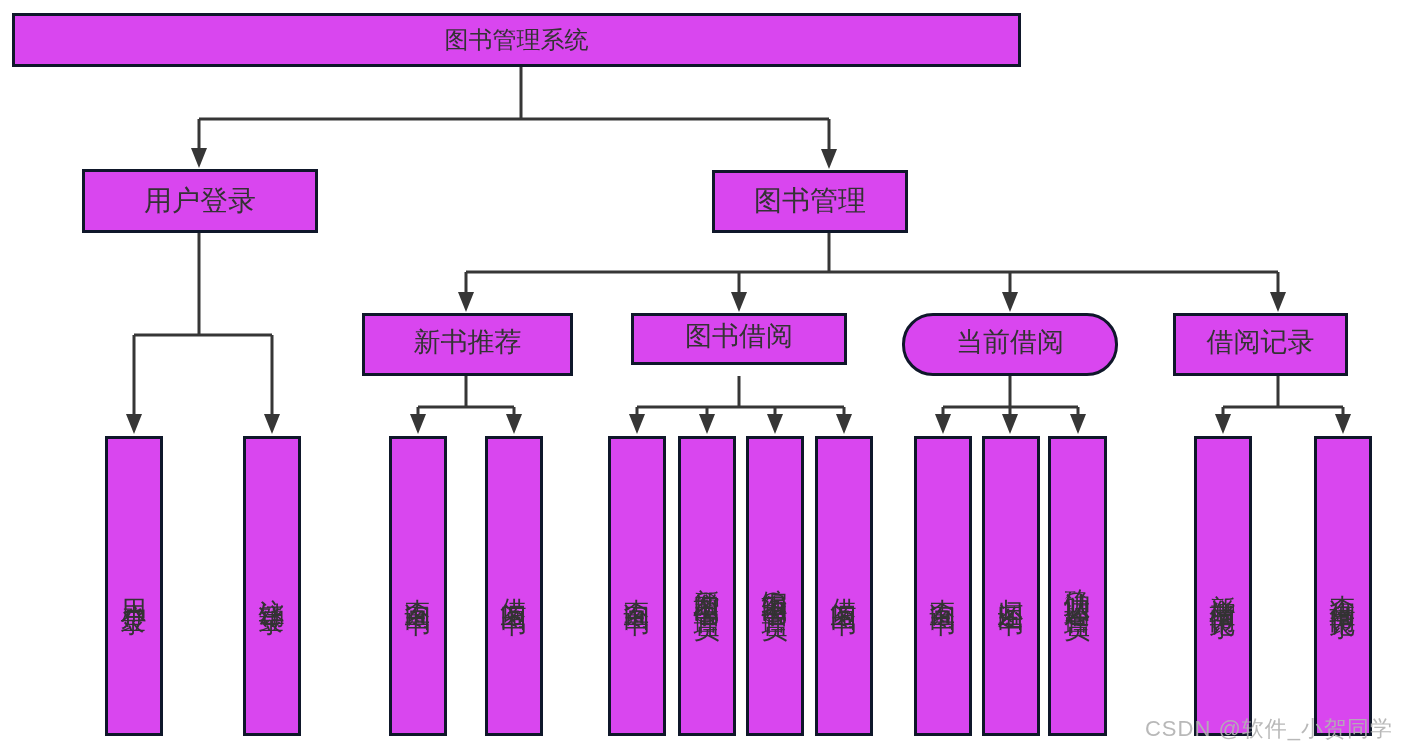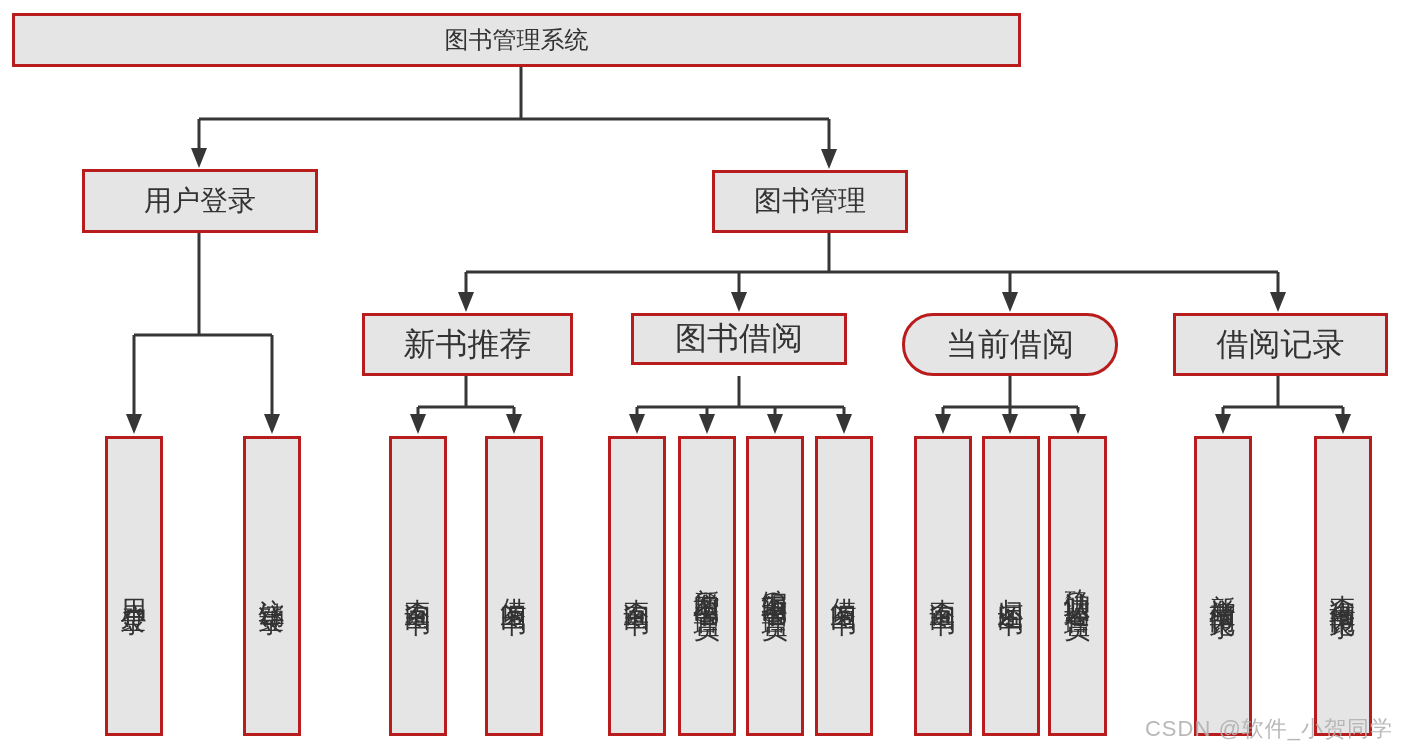--- a/index.html
+++ b/index.html
@@ -22,33 +22,33 @@
     height: 747px;
   }
   svg.connectors {
     position: absolute;
     left: 0; top: 0;
     z-index: 1;
   }
   .node {
     position: absolute;
     box-sizing: border-box;
-    background: #e5e5e5;
-    border: 3px solid #b91c1c;
+    background: #d946ef;
+    border: 3px solid #0f172a;
     display: flex;
     align-items: center;
     justify-content: center;
     z-index: 2;
     text-align: center;
     line-height: 1.1;
     white-space: nowrap;
   }
   .node.root  { font-size: 24px; }
   .node.lvl2  { font-size: 28px; }
-  .node.lvl3  { font-size: 32px; }
+  .node.lvl3  { font-size: 27px; font-family: Liberation Mono, monospace; }
   .node.leaf {
     writing-mode: vertical-rl;
     font-size: 26px;
     letter-spacing: 4px;
     line-height: 1;
     white-space: normal;
   }
   .watermark {
     position: absolute;
     top: 714px;
@@ -106,21 +106,21 @@
   </svg>
 
   <div class="node root" style="left:12px; top:13px; width:1009px; height:54px;">图书管理系统</div>
 
   <div class="node lvl2" style="left:82px; top:169px; width:236px; height:64px;">用户登录</div>
   <div class="node lvl2" style="left:712px; top:170px; width:196px; height:63px;">图书管理</div>
 
   <div class="node lvl3" style="left:362px; top:313px; width:211px; height:63px;">新书推荐</div>
   <div class="node lvl3" style="left:631px; top:313px; width:216px; height:52px;">图书借阅</div>
   <div class="node lvl3" style="left:902px; top:313px; width:216px; height:63px;border-radius:31px;">当前借阅</div>
-  <div class="node lvl3" style="left:1173px; top:313px; width:215px; height:63px;">借阅记录</div>
+  <div class="node lvl3" style="left:1173px; top:313px; width:175px; height:63px;">借阅记录</div>
 
   <div class="node leaf" style="left:105px; top:436px; width:58px; height:300px;">用户登录</div>
   <div class="node leaf" style="left:243px; top:436px; width:58px; height:300px;">注销登录</div>
 
   <div class="node leaf" style="left:389px; top:436px; width:58px; height:300px;">查询图书</div>
   <div class="node leaf" style="left:485px; top:436px; width:58px; height:300px;">借阅图书</div>
 
   <div class="node leaf" style="left:608px; top:436px; width:58px; height:300px;">查询图书</div>
   <div class="node leaf" style="left:678px; top:436px; width:58px; height:300px;">新增图书（管理员）</div>
   <div class="node leaf" style="left:746px; top:436px; width:58px; height:300px;">编辑图书（管理员）</div>

